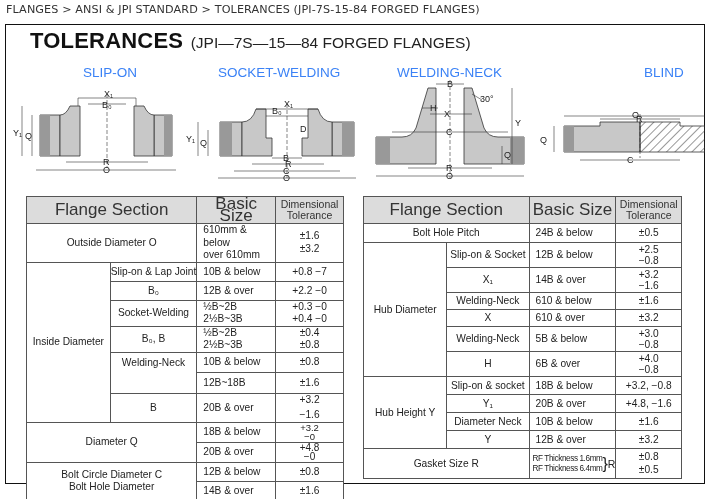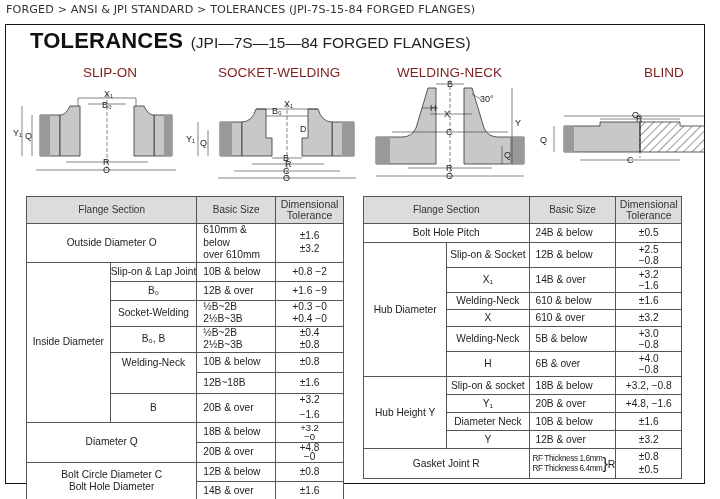--- a/index.html
+++ b/index.html
@@ -2,36 +2,36 @@
 <html><head>
 <meta charset="utf-8">
 <style>
   html, body { margin:0; padding:0; background:#fff; }
   body { width:720px; height:499px; position:relative; overflow:hidden; font-family:"Liberation Sans", sans-serif; color:#222; }
   .breadcrumb { position:absolute; left:6px; top:3px; font-size:12.5px; color:#333; letter-spacing:0.1px; white-space:nowrap; font-family:"DejaVu Sans", sans-serif; font-size:11.2px; }
   .frame { position:absolute; left:5px; top:24px; width:700px; height:460px; border:1px solid #111; background:#fff; box-sizing:border-box; }
   .doc-title { position:absolute; left:30px; top:28px; white-space:nowrap; }
   .doc-title .big { font-weight:bold; font-size:22px; color:#111; letter-spacing:0.2px; }
   .doc-title .sub { font-size:15.5px; color:#222; margin-left:3px; }
-  .diag-label { position:absolute; font-size:13.5px; color:#7f1d1d; white-space:nowrap; }
+  .diag-label { position:absolute; font-size:13.5px; color:#3b82f6; white-space:nowrap; }
   .diagram { position:absolute; }
   table.tol { position:absolute; border-collapse:collapse; font-size:10.2px; color:#222; background:#fff; }
   table.tol td, table.tol th { border:1px solid #555; padding:0; text-align:center; vertical-align:middle; line-height:12px; }
-  table.tol th { background:#dcdcdc; font-weight:normal; font-size:10px; color:#333; }
+  table.tol th { background:#dcdcdc; font-weight:normal; font-size:17px; color:#333; }
   table.tol { border:1.5px solid #444; }
   .stack div { line-height:12.5px; }
   .lft { text-align:left !important; padding-left:6px !important; }
   .rf { font-size:8.2px; letter-spacing:-0.4px; line-height:10px; }
   .brace { font-size:16px; vertical-align:middle; }
 </style>
 </head>
 <body>
 
 <div class="breadcrumb">
-  <span>FORGED</span>
+  <span>FLANGES</span>
   <span>&gt;</span>
   <span>ANSI &amp; JPI STANDARD</span>
   <span>&gt;</span>
   <span>TOLERANCES (JPI-7S-15-84 FORGED FLANGES)</span>
 </div>
 
 <div class="frame"></div>
 
 <div class="doc-title">
   <span class="big">TOLERANCES</span>
@@ -185,26 +185,26 @@
         </td>
     <td class="stack">
           <div>±1.6</div>
           <div>±3.2</div>
         </td>
   </tr>
   <tr style="height:19px;">
     <td rowspan="7">Inside Diameter</td>
     <td>Slip-on &amp; Lap Joint</td>
     <td class="lft">10B &amp; below</td>
-    <td>+0.8  −2</td>
+    <td>+0.8  −7</td>
   </tr>
   <tr style="height:19px;">
     <td>B₀</td>
     <td class="lft">12B &amp; over</td>
-    <td>+1.6  −9</td>
+    <td>+2.2  −0</td>
   </tr>
   <tr style="height:25px;">
     <td>Socket-Welding</td>
     <td class="lft stack">
           <div>½B~2B</div>
           <div>2½B~3B</div>
         </td>
     <td class="stack">
           <div>+0.3  −0</div>
           <div>+0.4  −0</div>
@@ -344,21 +344,21 @@
     <td>Diameter Neck</td>
     <td class="lft">10B &amp; below</td>
     <td>±1.6</td>
   </tr>
   <tr style="height:18px;">
     <td>Y</td>
     <td class="lft">12B &amp; over</td>
     <td>±3.2</td>
   </tr>
   <tr style="height:30px;">
-    <td colspan="2">Gasket Joint   R</td>
+    <td colspan="2">Gasket Size   R</td>
     <td class="lft" style="padding-left:3px !important;white-space:nowrap;margin-left:44px;">
       <span style="display:inline-block;vertical-align:middle;" class="rf"><div>RF Thickness 1.6mm</div><div>RF Thickness 6.4mm</div></span><span class="brace">}</span><span style="font-size:10.5px;vertical-align:middle;">R</span>
     </td>
     <td class="stack">
           <div>±0.8</div>
           <div>±0.5</div>
         </td>
   </tr>
 </tbody>
   </table>

